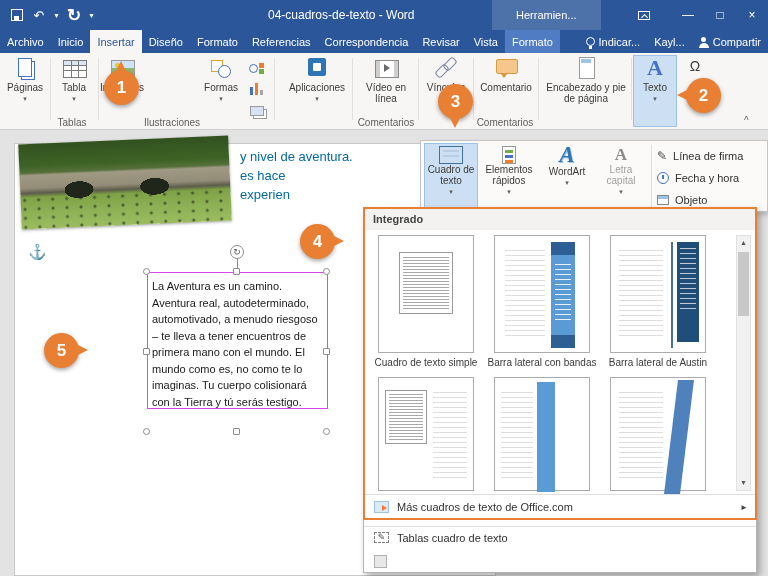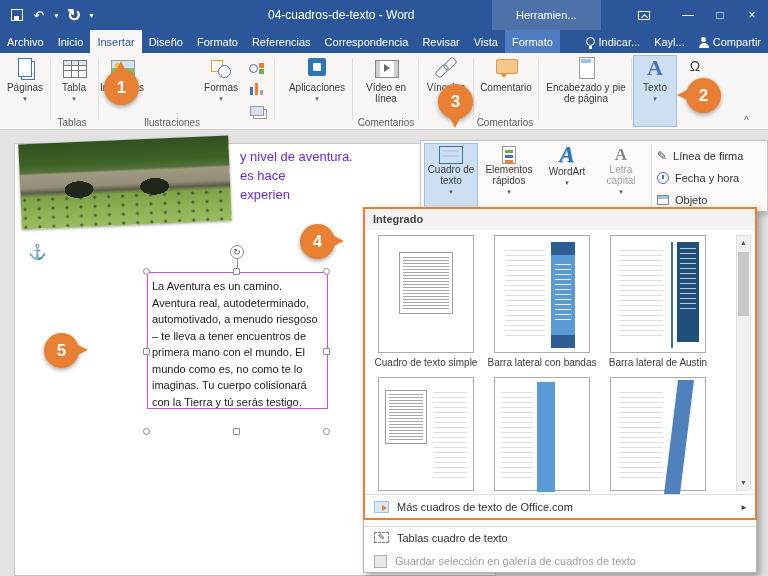--- a/index.html
+++ b/index.html
@@ -107,21 +107,21 @@
           border:1px solid #c8c8c8; }
   .photo { position:absolute; left:20px; top:140px; width:210px; height:85px; transform:rotate(-2.5deg);
       box-shadow:0 1px 3px rgba(0,0,0,.35);
       background:
         radial-gradient(ellipse 26px 15px at 28% 56%, #20271a 0 55%, transparent 56%),
         radial-gradient(ellipse 26px 15px at 64% 56%, #20271a 0 55%, transparent 56%),
         linear-gradient(180deg,#31511f 0,#3e6326 26%,#55703a 34%,#a09a85 37%,#938d78 52%,#5d5c4a 58%,#7fa246 63%,#8db054 80%,#9bbd60 100%); }
   .photo::after { content:""; position:absolute; left:0; bottom:0; width:100%; height:38%;
       background-image:radial-gradient(circle 1px at 4px 3px, rgba(25,25,25,.55) 0 1px, transparent 2px);
       background-size:14px 9px; }
-  .para { position:absolute; left:240px; top:147px; font-size:13px; line-height:19px; color:#6d28d9; }
+  .para { position:absolute; left:240px; top:147px; font-size:13px; line-height:19px; color:#0369a1; }
   .anchor { position:absolute; left:28px; top:243px; font-size:15px; color:#4a6fae; }
   .textbox { position:absolute; left:147px; top:272px; width:181px; height:137px; background:#fff;
       border:1px solid #d946ef; padding:5px 4px; font-size:11px; line-height:16.5px; color:#1a1a1a; overflow:hidden; }
   .h { position:absolute; width:7px; height:7px; background:#fff; border:1px solid #8c8c8c; border-radius:50%; z-index:4; }
   .h.sq { border-radius:1px; }
   .rotline { position:absolute; left:237px; top:258px; width:1px; height:11px; background:#8c8c8c; }
   .rothandle { position:absolute; left:230px; top:245px; width:14px; height:14px; border:1px solid #8c8c8c;
       border-radius:50%; background:#fff; font-size:9px; line-height:12px; text-align:center; color:#555; z-index:4; }
 
   
@@ -430,21 +430,20 @@
       <span class="ic-off"></span>
       <span>Más cuadros de texto de Office.com</span>
       <span class="subarrow">►</span>
     </div>
     <div class="menurow draw">
       <span class="ic-draw">✎</span>
       <span>Tablas cuadro de texto</span>
     </div>
     <div class="menurow save">
       <span class="ic-save"></span>
-      <span>Guardar selección en galería de cuadros de texto</span>
     </div>
   </div>
   <div class="orange-frame"></div>
 
   <div class="callout t-up" style="left:104px;top:70px">1</div>
   <div class="callout t-left" style="left:686px;top:78px">2</div>
   <div class="callout t-down" style="left:438px;top:84px">3</div>
   <div class="callout t-right" style="left:300px;top:224px">4</div>
   <div class="callout t-right" style="left:44px;top:333px">5</div>
 

